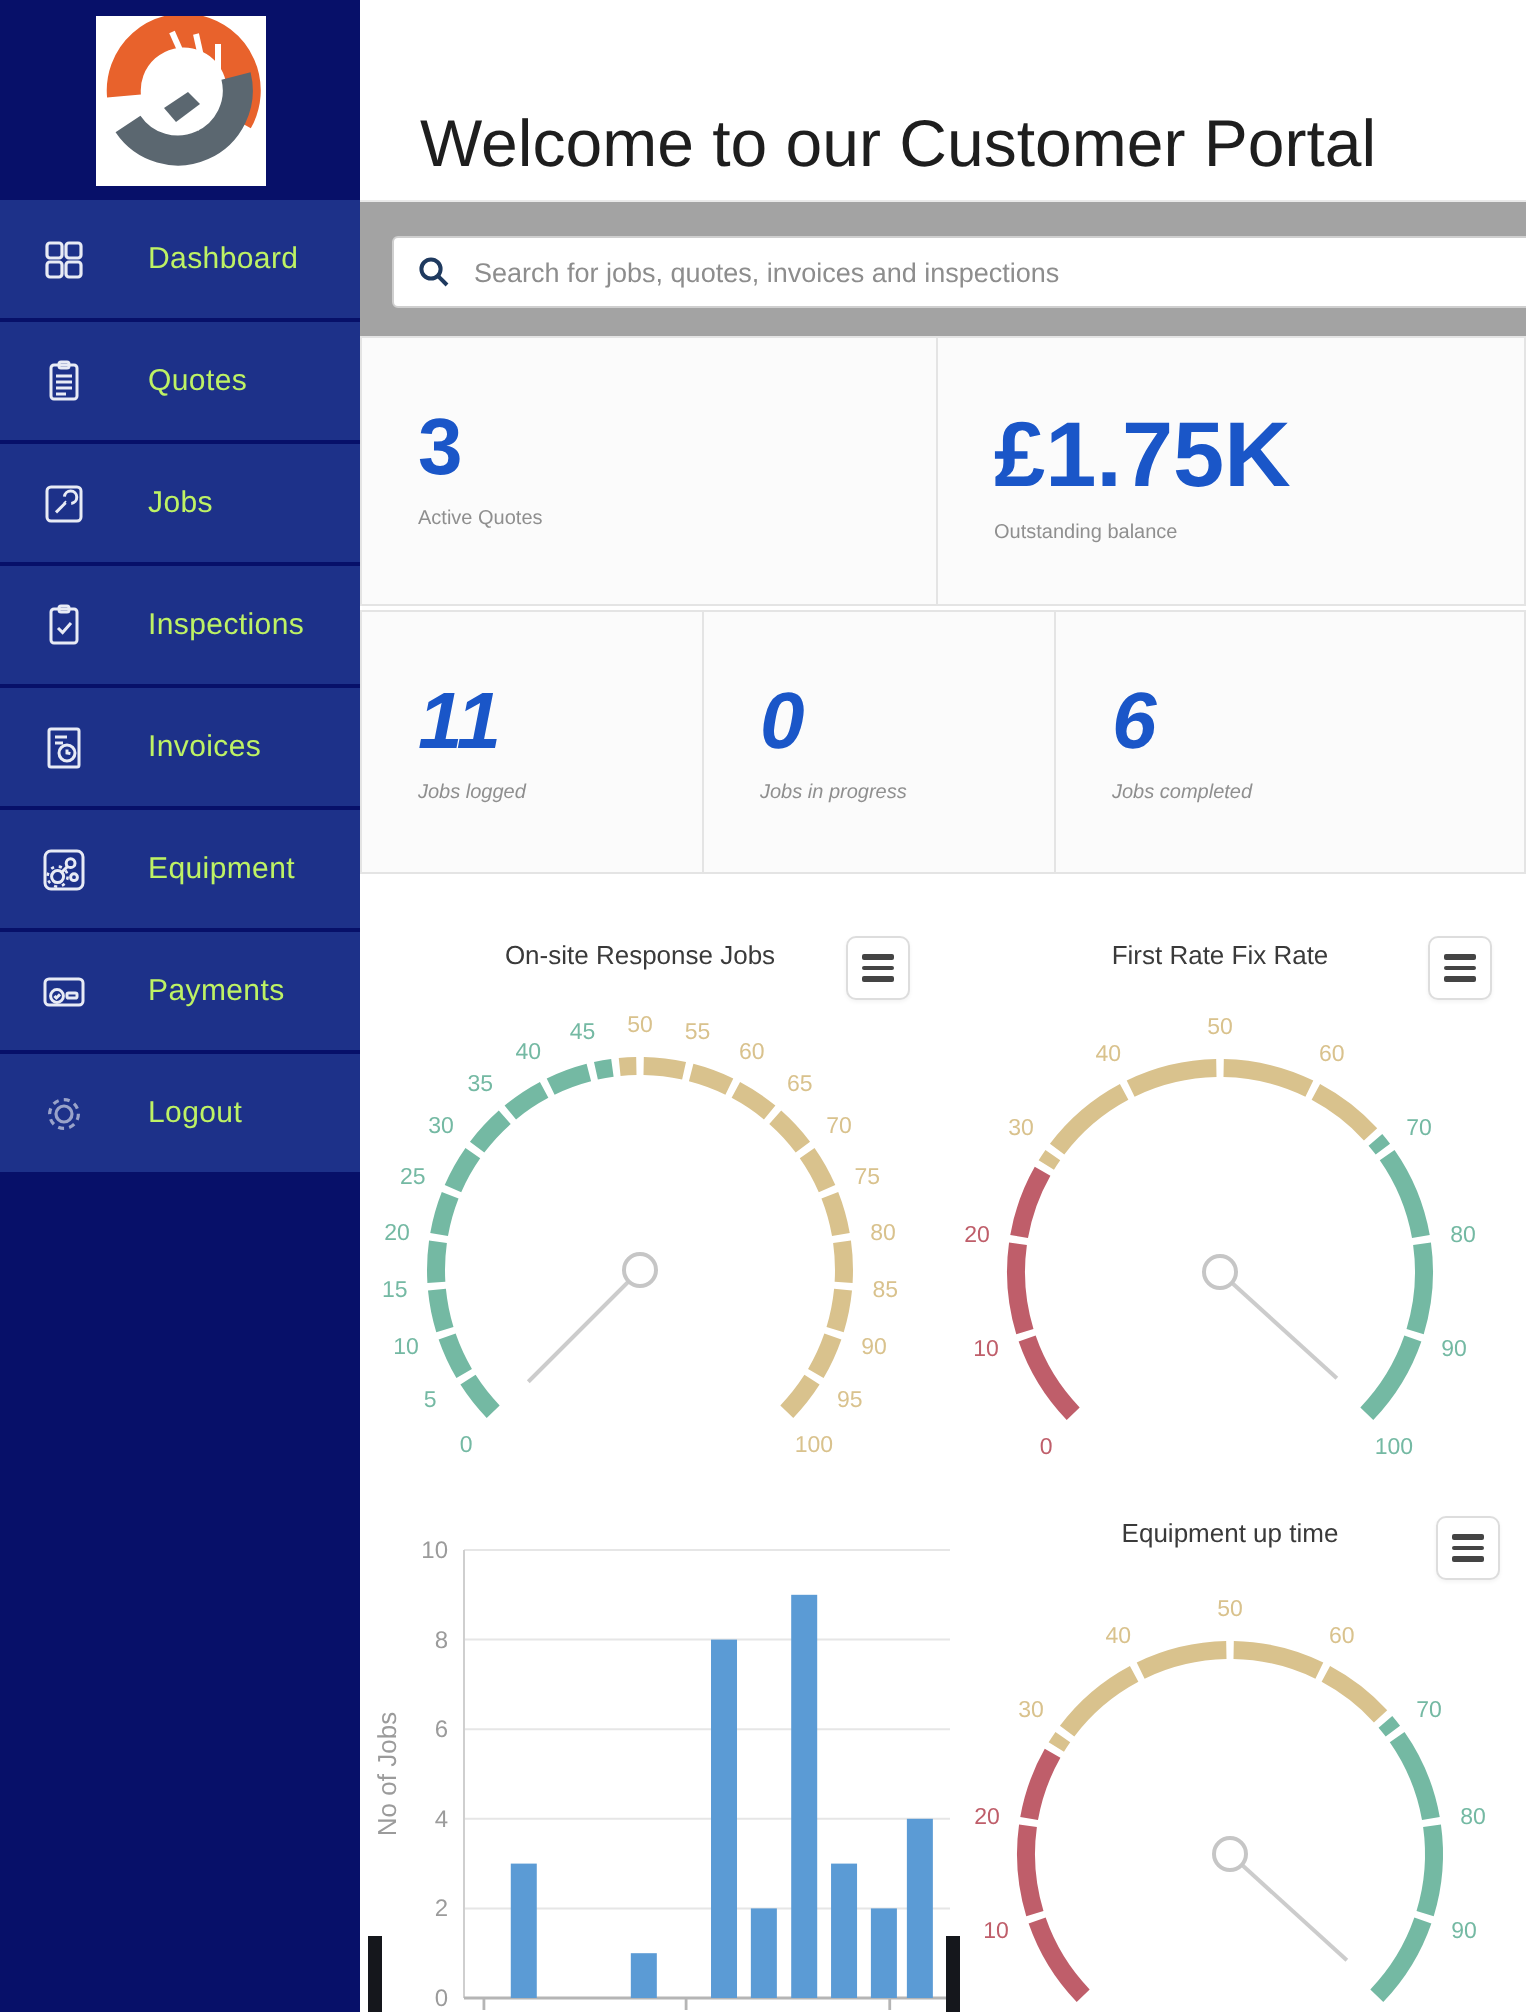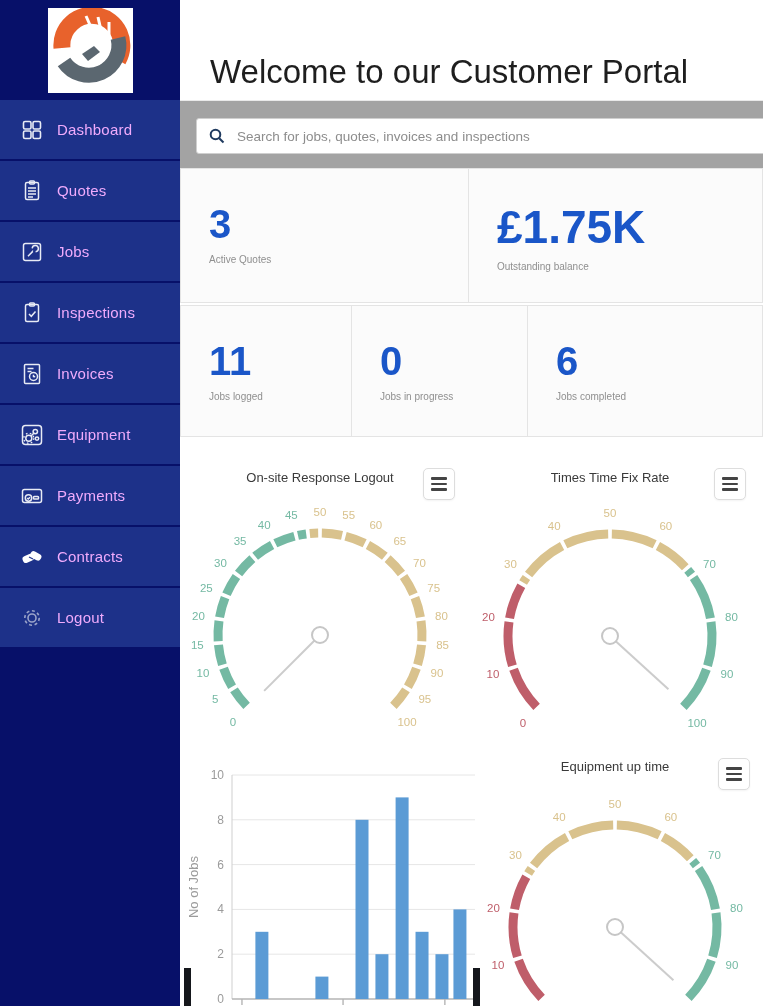--- a/index.html
+++ b/index.html
@@ -4,35 +4,35 @@
 <style>
   html,body{margin:0;padding:0;background:#ffffff;font-family:"Liberation Sans",sans-serif;}
   .page{position:relative;width:763px;height:1006px;overflow:hidden;background:#fff;}
 
   
   .sidebar{position:absolute;left:0;top:0;width:180px;height:1006px;background:#071069;}
   .logo-wrap{position:absolute;left:48px;top:8px;width:85px;height:85px;background:#fff;}
   .nav{position:absolute;left:0;top:100px;width:180px;}
   .nav-item{display:flex;align-items:center;height:59px;background:#1d3189;border-bottom:2px solid #071069;cursor:pointer;}
   .nav-item .ico{width:24px;height:24px;margin-left:20px;flex:0 0 24px;}
-  .nav-item .lbl{margin-left:13px;color:#f0abfc;font-size:15px;font-weight:500;letter-spacing:.2px;}
+  .nav-item .lbl{margin-left:30px;color:#bef264;font-size:15px;font-weight:500;letter-spacing:.2px;}
 
   
   .main{position:absolute;left:180px;top:0;width:583px;height:1006px;}
   .page-title{position:absolute;left:30px;top:0;height:100px;line-height:100px;font-size:33px;font-weight:300;color:#1e1e1e;white-space:nowrap;}
   .search-band{position:absolute;left:0;top:100px;width:583px;height:68px;background:#a3a3a3;border-top:1px solid #e9e9e9;}
   .search-box{position:absolute;left:16px;top:17px;width:640px;height:34px;background:#fff;border:1px solid #cfcfcf;border-radius:3px;display:flex;align-items:center;}
   .search-box svg{margin-left:12px;flex:0 0 16px;}
   .search-input{border:0;outline:0;background:transparent;flex:1;margin-left:10px;font-size:13.5px;color:#444;font-family:"Liberation Sans",sans-serif;}
   .search-input::placeholder{color:#8d8d8d;}
 
   
   .stats-row{position:absolute;left:0;display:flex;}
   .stats-row-1{top:168px;width:583px;height:135px;}
-  .stats-row-2{top:305px;width:583px;height:132px;}
+  .stats-row-2{top:305px;width:583px;height:132px;font-style:italic;}
   .stat-card{background:#fbfbfb;border:1px solid #e4e4e4;border-left:none;box-sizing:border-box;padding:33px 0 0 28px;}
   .stat-card:first-child{border-left:1px solid #e4e4e4;}
   .stat-value{color:#1a56c8;font-size:40px;font-weight:600;line-height:1.1;}
   .stat-value.big{font-size:46px;font-weight:700;}
   .stat-label{color:#8f8f8f;font-size:10px;margin-top:8px;}
   .w1{width:289px;} .w2{width:294px;} .w3{width:172px;} .w4{width:176px;} .w5{width:235px;}
 
   
   .panel{position:absolute;background:#fff;}
   .panel-title{position:absolute;top:20px;left:0;width:270px;text-align:center;font-size:13px;color:#3a3a3a;}
@@ -130,28 +130,20 @@
       <div class="nav-item">
         <svg class="ico" viewBox="0 0 24 24" fill="none" stroke="#e8ebf5" stroke-width="1.5">
           <rect x="2.5" y="5.5" width="19" height="13" rx="2"></rect>
           <rect x="13.5" y="12.5" width="5" height="2.5" rx="0.8"></rect>
           <circle cx="8.5" cy="14" r="3.2"></circle>
           <polyline points="7.2,14 8.2,15 10,13.2"></polyline>
         </svg>
         <span class="lbl">Payments</span>
       </div>
 
-      <div class="nav-item">
-        <svg class="ico" viewBox="0 0 24 24">
-          <rect x="2.5" y="10" width="11.5" height="7" rx="3" fill="#ffffff" transform="rotate(-24 8 13.5)"></rect>
-          <rect x="10" y="7.5" width="11.5" height="7" rx="3" fill="#ffffff" transform="rotate(28 15.8 11)"></rect>
-          <line x1="9" y1="12" x2="13" y2="14" stroke="#1d3189" stroke-width="1.2"></line>
-        </svg>
-        <span class="lbl">Contracts</span>
-      </div>
 
       <div class="nav-item">
         <svg class="ico" viewBox="0 0 24 24" fill="none" stroke="#9aa3c9" stroke-width="1.6">
           <circle cx="12" cy="12" r="4"></circle>
           <circle cx="12" cy="12" r="7.2" stroke-dasharray="3 2.6"></circle>
         </svg>
         <span class="lbl">Logout</span>
       </div>
 
     </nav>
@@ -192,21 +184,21 @@
         <div class="stat-label">Jobs in progress</div>
       </div>
       <div class="stat-card w5">
         <div class="stat-value">6</div>
         <div class="stat-label">Jobs completed</div>
       </div>
     </div>
   </div>
 
   <div class="panel" style="left:185px;top:450px;width:290px;height:296px;">
-    <div class="panel-title">On-site Response Logout</div>
+    <div class="panel-title">On-site Response Jobs</div>
     <div class="menu-btn" style="right:20px;">
         <span></span>
         <span></span>
         <span></span>
       </div>
     <svg id="gauge0" width="290" height="296">
         <path d="M 61.59519487219518 255.82185103588438 A 102 102 0 0 1 48.99895090398876 239.84359173490978" fill="none" stroke="#74b9a3" stroke-width="9"></path>
         <path d="M 47.090342697048726 236.72902621234684 A 102 102 0 0 1 38.57218450867411 218.25171273138892" fill="none" stroke="#74b9a3" stroke-width="9"></path>
         <path d="M 37.44339218008925 214.77764716481357 A 102 102 0 0 1 33.474034549166475 194.82233878850442" fill="none" stroke="#74b9a3" stroke-width="9"></path>
         <path d="M 33.18743534272336 191.18075059421292 A 102 102 0 0 1 33.98622560387736 170.8501808404051" fill="none" stroke="#74b9a3" stroke-width="9"></path>
@@ -247,21 +239,21 @@
         <text x="257.62083204917474" y="198.65046877452485" text-anchor="middle" font-size="11.5" font-family="&quot;Liberation Sans&quot;,sans-serif" fill="#d9c28d">85</text>
         <text x="251.9799515043039" y="227.00909030811852" text-anchor="middle" font-size="11.5" font-family="&quot;Liberation Sans&quot;,sans-serif" fill="#d9c28d">90</text>
         <text x="239.8747402155534" y="253.26732346006162" text-anchor="middle" font-size="11.5" font-family="&quot;Liberation Sans&quot;,sans-serif" fill="#d9c28d">95</text>
         <text x="221.97413408594545" y="275.97413408594525" text-anchor="middle" font-size="11.5" font-family="&quot;Liberation Sans&quot;,sans-serif" fill="#d9c28d">100</text>
         <line x1="135" y1="185" x2="79.13856428626275" y2="240.86143571373725" stroke="#cccccc" stroke-width="2"></line>
         <circle cx="135" cy="185" r="8" fill="#ffffff" stroke="#c6c6c6" stroke-width="2"></circle>
       </svg>
   </div>
 
   <div class="panel" style="left:475px;top:450px;width:288px;height:296px;">
-    <div class="panel-title">Times Time Fix Rate</div>
+    <div class="panel-title">First Rate Fix Rate</div>
     <div class="menu-btn" style="right:17px;">
         <span></span>
         <span></span>
         <span></span>
       </div>
     <svg id="gauge1" width="288" height="296">
         <path d="M 61.59519487219518 256.8218510358844 A 102 102 0 0 1 38.57218450867411 219.25171273138892" fill="none" stroke="#bf5e6a" stroke-width="9"></path>
         <path d="M 37.44339218008925 215.77764716481357 A 102 102 0 0 1 33.98622560387736 171.8501808404051" fill="none" stroke="#bf5e6a" stroke-width="9"></path>
         <path d="M 34.55765703735196 168.24230476177192 A 102 102 0 0 1 46.28866366435943 135.65818035127398" fill="none" stroke="#bf5e6a" stroke-width="9"></path>
         <path d="M 48.14811494209009 132.51401995019998 A 102 102 0 0 1 51.419951451651485 127.53312489404186" fill="none" stroke="#d9c28d" stroke-width="9"></path>

